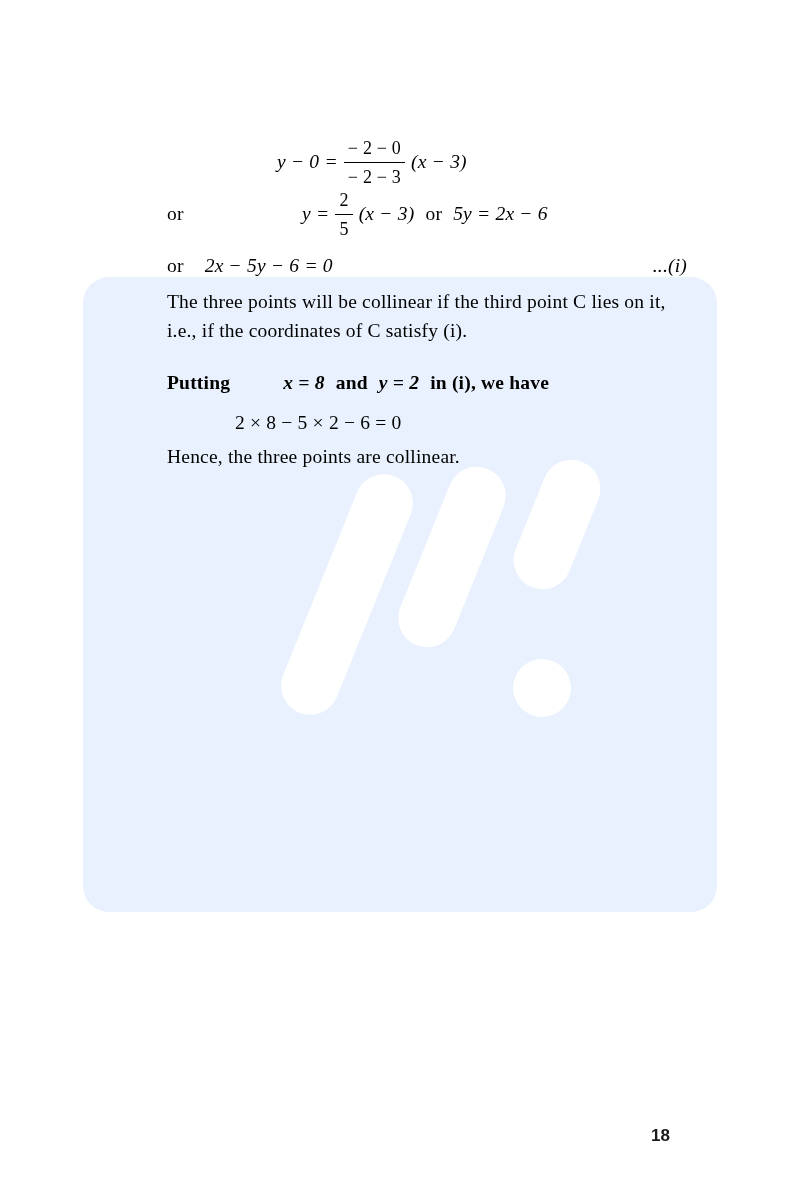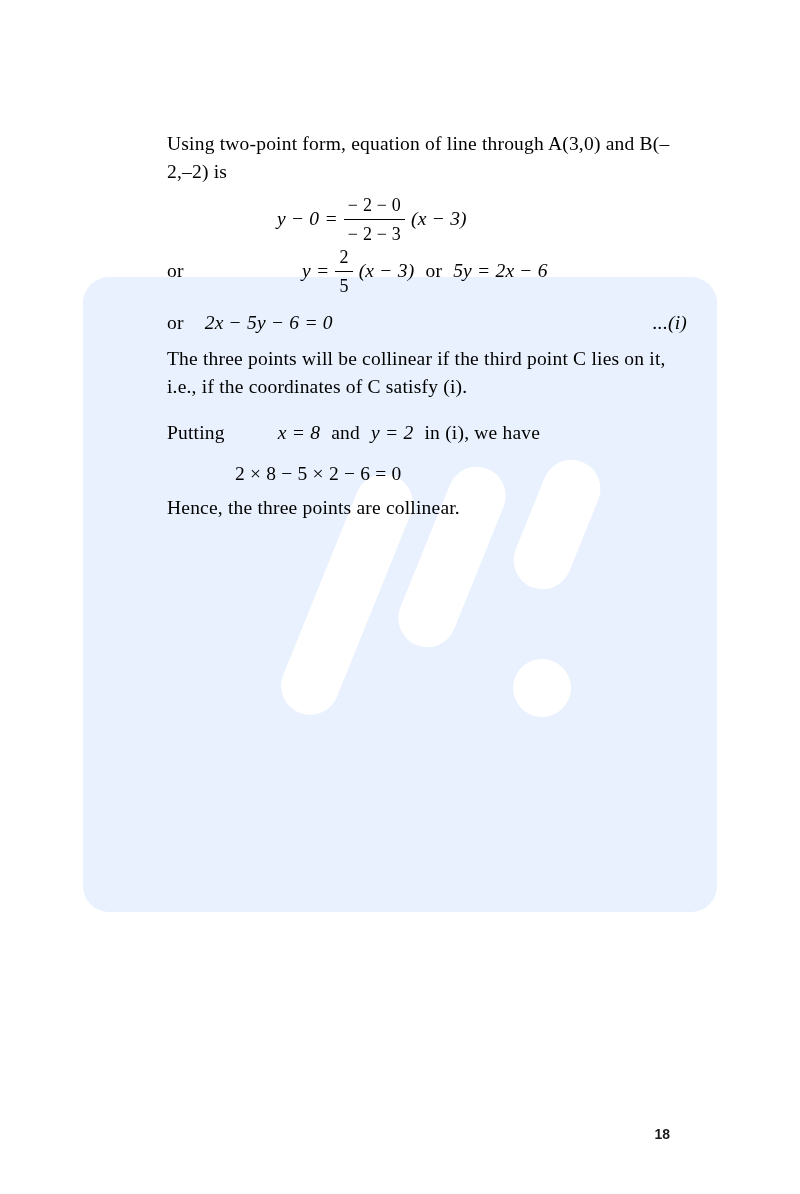--- a/index.html
+++ b/index.html
@@ -152,21 +152,21 @@
     font-family: "Liberation Sans", sans-serif;
     font-size: 13.5px;
     font-weight: 700;
     color: #1a1a1a;
   }
   .footer-page {
     position: absolute;
     right: 130px;
     top: 1126px;
     font-family: "Liberation Sans", sans-serif;
-    font-size: 14px;
+    font-size: 17px;
     font-weight: 700;
     color: #1a1a1a;
   }
 </style>
 </head>
 <body>
 
 <div class="page">
 
 
@@ -174,24 +174,20 @@
     <div class="logo-watermark">
       <div class="bar bar1"></div>
       <div class="bar bar2"></div>
       <div class="bar bar3"></div>
       <div class="dot"></div>
     </div>
   </div>
 
   <div class="content">
 
-    <div class="para">
-      <span>Using two-point form, equation of line through A(3,0) and</span>
-      <span>B(–2,–2) is</span>
-    </div>
 
     <div class="eq-row eq-indent-2">
       <span class="it">y − 0  =</span>
       <span class="frac">
         <span class="num">− 2 − 0</span>
         <span class="den">− 2 − 3</span>
       </span>
       <span class="it">(x − 3)</span>
     </div>
 
@@ -210,21 +206,21 @@
     </div>
 
     <div class="row" style="margin-top:18px;">
       <span>or</span>
       <span class="it" style="padding-left:16px;">2x − 5y − 6 = 0</span>
       <span class="eq-ref it">...(i)</span>
     </div>
 
     <div class="para" style="margin-top:8px;">The three points will be collinear if the third point C lies on it, i.e., if the coordinates of C satisfy (i).</div>
 
-    <div class="row" style="margin-top:18px;">
+    <div class="row" style="margin-top:24px;font-weight:bold;">
       <span>Putting</span>
       <span style="padding-left:48px;" class="it">x = 8</span>
       <span style="padding-left:6px;">and</span>
       <span style="padding-left:6px;" class="it">y = 2</span>
       <span style="padding-left:6px;">in (i), we have</span>
     </div>
 
     <div class="row" style="margin-top:12px; padding-left:68px;">2 × 8 − 5 × 2 − 6 = 0</div>
 
 

